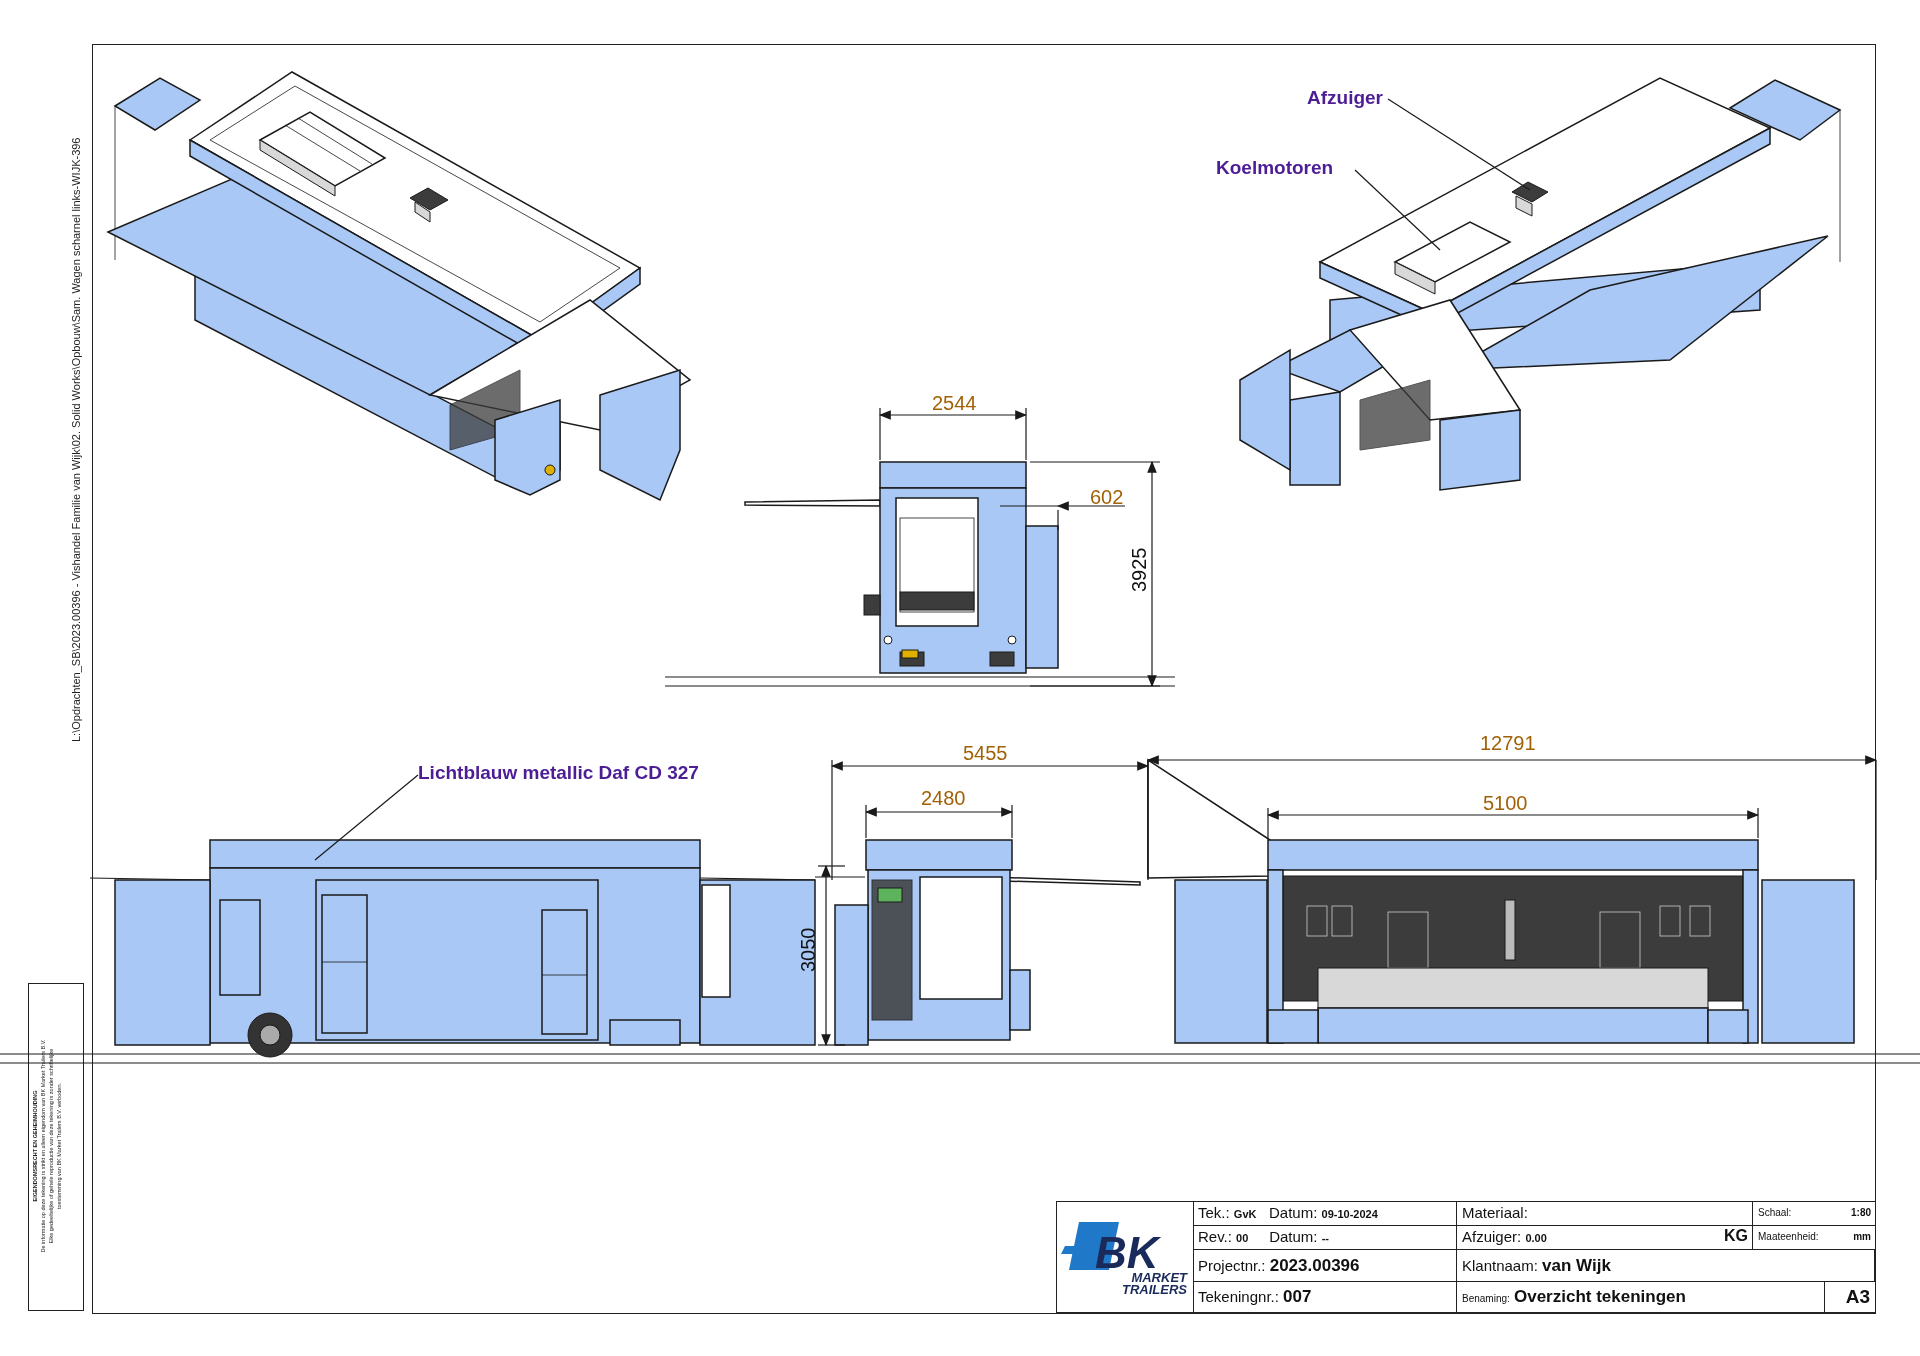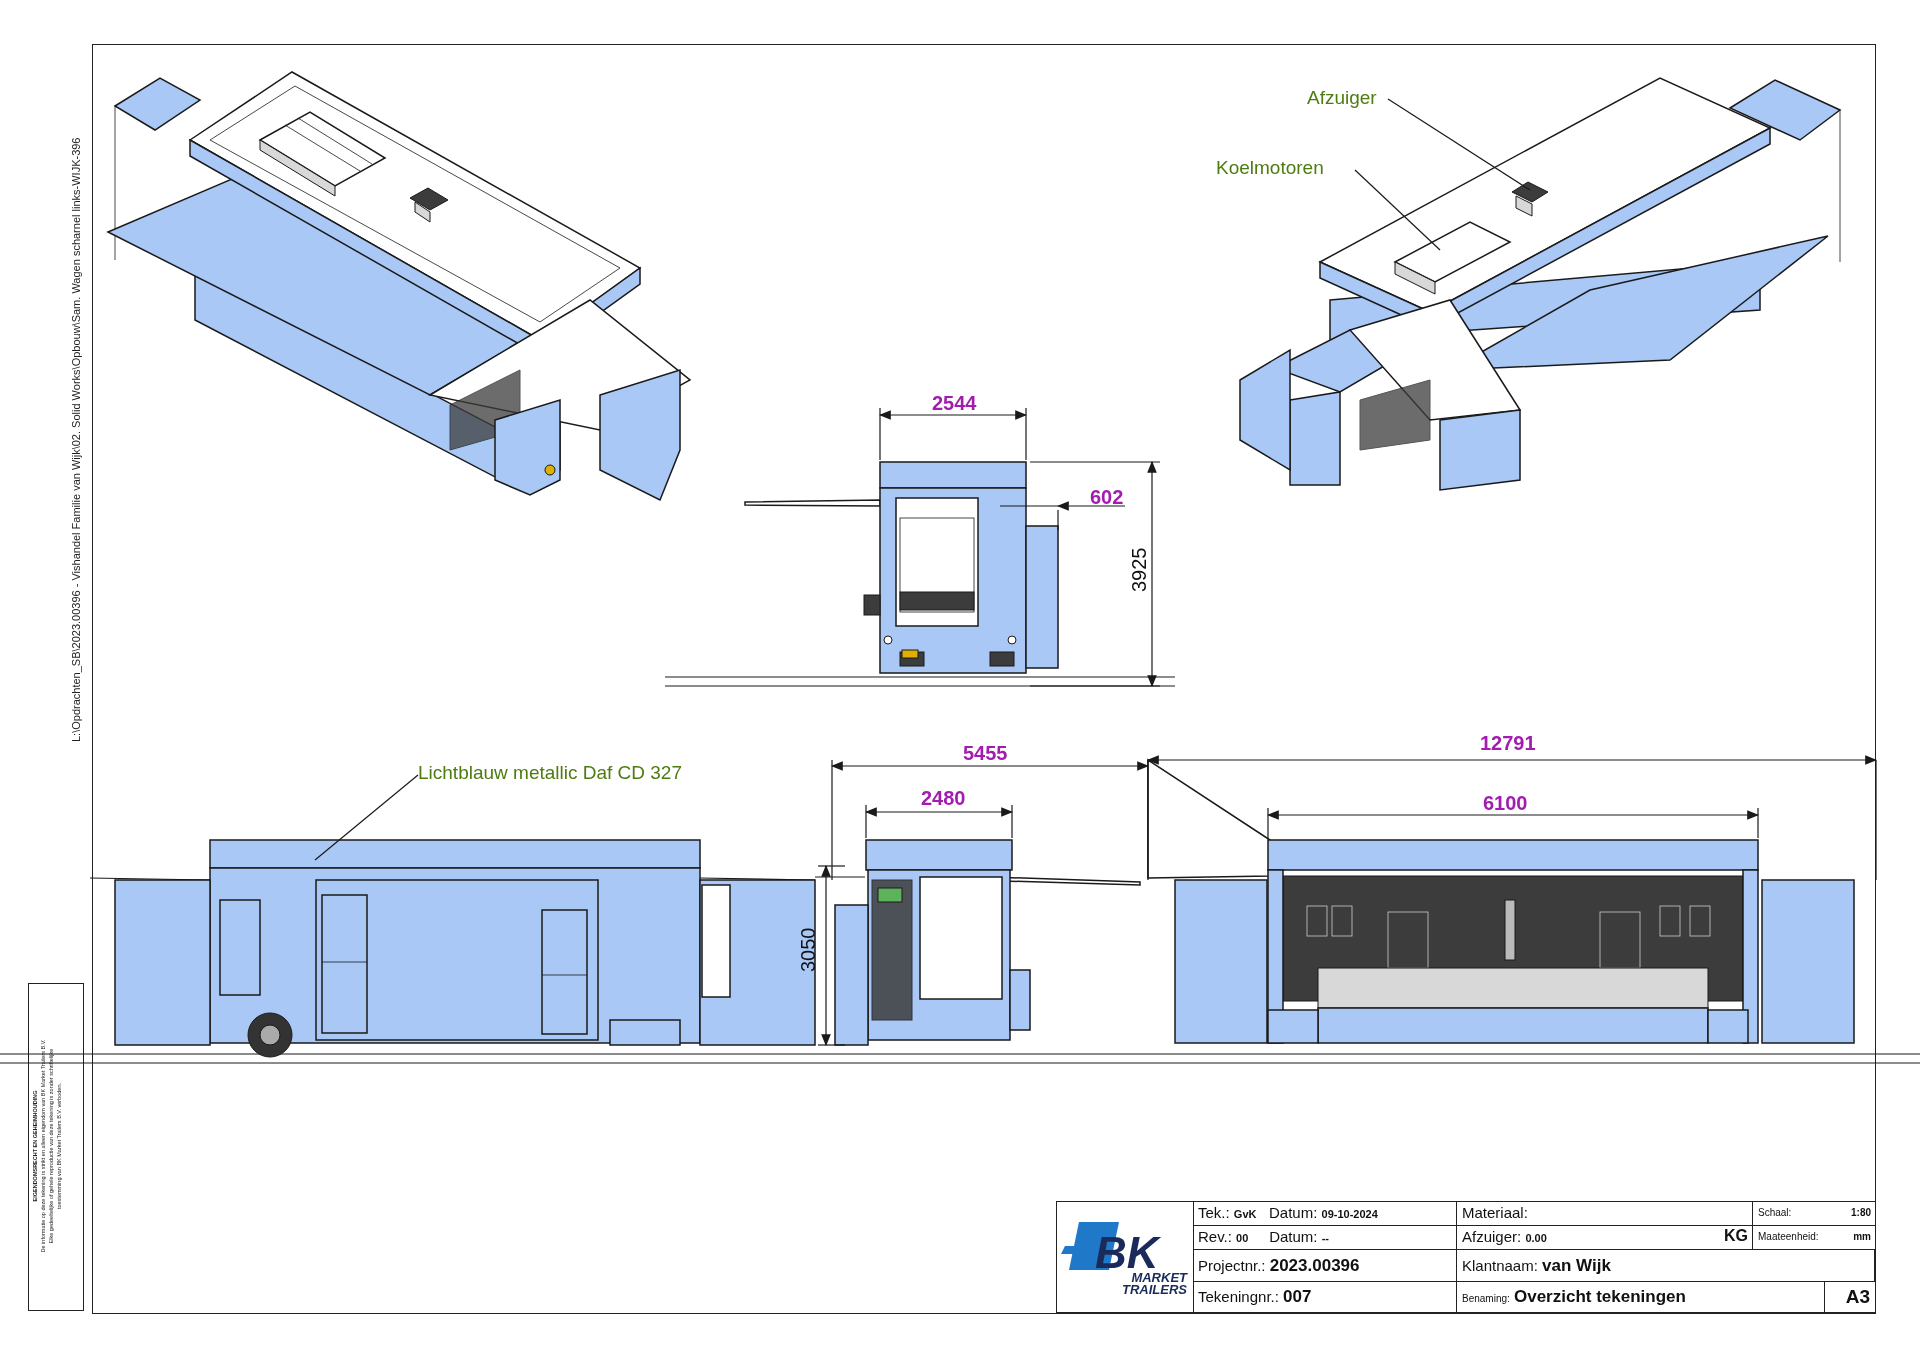--- a/index.html
+++ b/index.html
@@ -3,22 +3,22 @@
 <meta charset="utf-8">
 <style>
   html,body{margin:0;padding:0;background:#fff;}
   body{width:1920px;height:1356px;position:relative;overflow:hidden;font-family:"Liberation Sans",sans-serif;color:#111;}
   .abs{position:absolute;}
   .frame{position:absolute;left:92px;top:44px;width:1784px;height:1270px;border:1.5px solid #222;box-sizing:border-box;}
   .sidetext{position:absolute;font-size:11px;white-space:nowrap;transform-origin:left top;transform:rotate(-90deg);color:#222;}
   .copyright{position:absolute;left:28px;top:983px;width:56px;height:328px;border:1px solid #222;box-sizing:border-box;}
   .copyright .lines{position:absolute;left:2px;top:322px;width:320px;transform-origin:left top;transform:rotate(-90deg);font-size:5.5px;line-height:8px;text-align:center;color:#222;}
   svg.draw{position:absolute;left:0;top:0;}
-  .label{position:absolute;font-size:19px;color:#4d7c0f;white-space:nowrap;}
-  .dim{position:absolute;font-size:20px;color:#a21caf;white-space:nowrap;font-weight:bold;}
+  .label{position:absolute;font-size:19px;color:#4c1d95;white-space:nowrap;font-weight:bold;}
+  .dim{position:absolute;font-size:20px;color:#a16207;white-space:nowrap;}
   .dimv{position:absolute;font-size:20px;color:#111;white-space:nowrap;transform-origin:left top;transform:rotate(-90deg);}
   
   .tb{position:absolute;left:1056px;top:1201px;width:820px;height:112px;border:1.5px solid #222;box-sizing:border-box;}
   .tb .logo{position:absolute;left:0;top:0;width:136px;height:110px;border-right:1.5px solid #222;}
   .tb .cell{position:absolute;border-bottom:1px solid #222;border-right:1px solid #222;box-sizing:border-box;font-size:15px;padding:2px 5px;white-space:nowrap;overflow:hidden;}
   .tb .small{font-size:11px;font-weight:bold;}
   .tb .big{font-size:17px;font-weight:bold;text-align:right;}
   .tb .tiny{font-size:10px;}
 </style>
 </head>
@@ -230,21 +230,21 @@
 <div class="label" style="left:1216px;top:157px;">Koelmotoren</div>
 <div class="label" style="left:418px;top:762px;">Lichtblauw metallic Daf CD 327</div>
 
 <div class="dim" style="left:932px;top:392px;">2544</div>
 <div class="dim" style="left:1090px;top:486px;">602</div>
 <div class="dimv" style="left:1128px;top:592px;">3925</div>
 <div class="dim" style="left:963px;top:742px;">5455</div>
 <div class="dim" style="left:921px;top:787px;">2480</div>
 <div class="dimv" style="left:797px;top:972px;">3050</div>
 <div class="dim" style="left:1480px;top:732px;">12791</div>
-<div class="dim" style="left:1483px;top:792px;">6100</div>
+<div class="dim" style="left:1483px;top:792px;">5100</div>
 
 <div class="tb">
   <div class="logo">
     <svg width="136" height="110" viewBox="0 0 136 110">
       <polygon points="22,20 62,20 52,68 12,68" fill="#1f78c8"></polygon>
       <polygon points="8,44 50,44 46,52 4,52" fill="#1f78c8"></polygon>
       <text x="38" y="66" font-family="Liberation Sans, sans-serif" font-size="44" font-weight="bold" font-style="italic" fill="#1a2a5a">BK</text>
     </svg>
     <div class="abs" style="left:30px;top:70px;font-size:13px;font-weight:bold;font-style:italic;color:#1a2a5a;line-height:12px;text-align:right;width:100px;">
       <div>MARKET</div>

